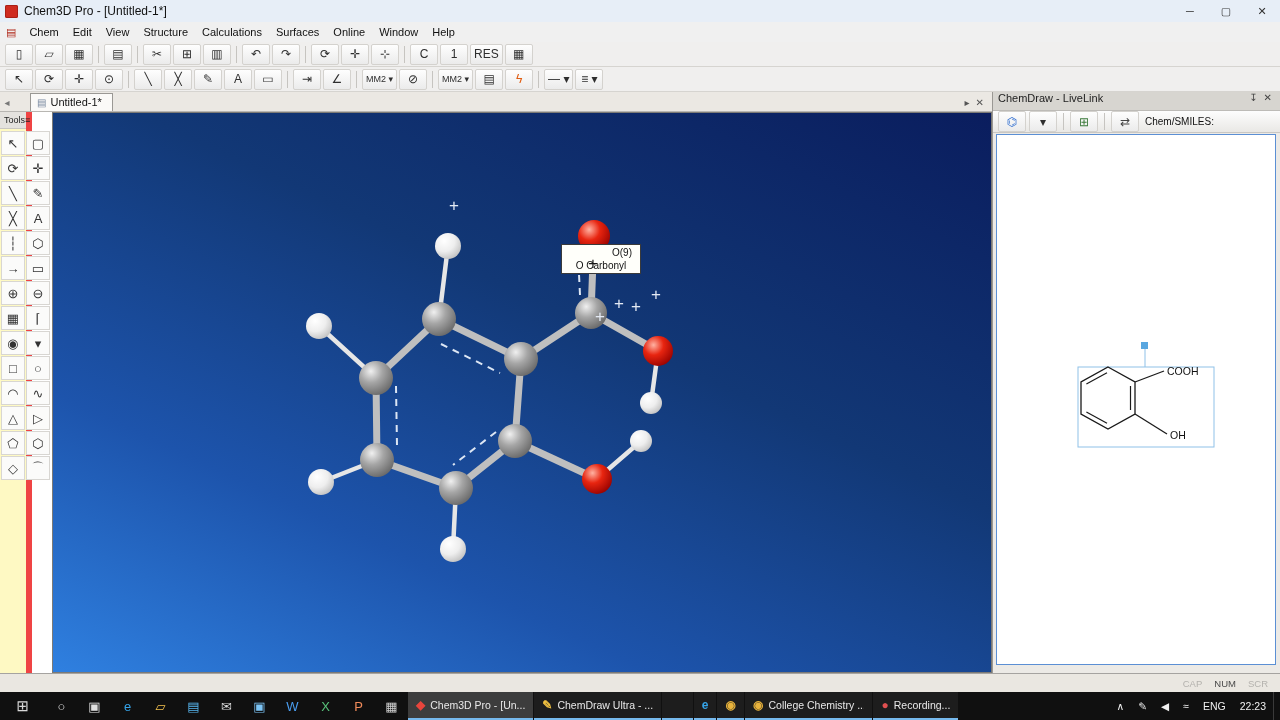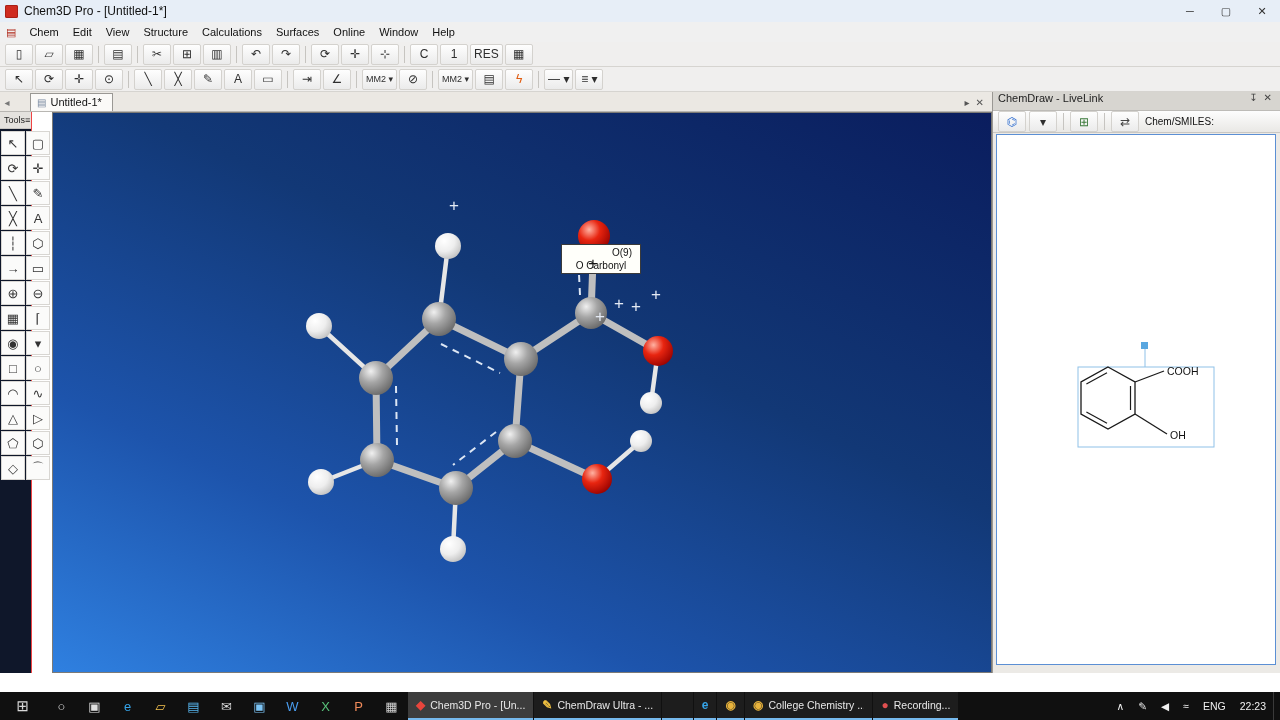--- a/index.html
+++ b/index.html
@@ -34,22 +34,22 @@
   
   .tabbar{position:absolute;top:92px;left:0;width:992px;height:20px;background:#ebe8e3;
     border-bottom:1px solid #b8b6b2;display:flex;align-items:flex-end;font-size:11px;box-sizing:border-box;}
   .tab-nav{width:14px;text-align:center;color:#777;font-size:10px;padding-bottom:3px;}
   .doc-tab{display:inline-flex;align-items:center;gap:4px;background:#fbfaf8;border:1px solid #9a9894;
     border-bottom:none;padding:2px 10px 3px 6px;margin-left:16px;color:#111;}
   .doc-tab .t-ico{color:#7a8aa0;font-size:10px;}
   .tab-right{margin-left:auto;display:flex;gap:6px;padding:0 8px 3px 0;color:#555;font-size:10px;}
 
   
-  .palette{position:absolute;top:112px;left:0;width:32px;height:561px;background:#0f172a;
-    border-right:1px solid #ef4444;box-sizing:border-box;}
+  .palette{position:absolute;top:112px;left:0;width:32px;height:561px;background:#fef9c3;
+    border-right:6px solid #ef4444;box-sizing:border-box;}
   .pal-head{height:16px;display:flex;align-items:center;justify-content:space-between;
     background:#e4e2de;border-bottom:1px solid #c8c6c2;font-size:9px;color:#222;padding:0 4px;}
   .pal-grid{display:grid;grid-template-columns:24px 24px;gap:1px;padding:2px 1px;}
   .pal-btn{width:24px;height:24px;display:flex;align-items:center;justify-content:center;
     font-size:13px;color:#333;background:#fbfbfa;border:1px solid #d8d6d2;box-sizing:border-box;}
 
   
   .canvas3d{position:absolute;top:112px;left:52px;width:940px;height:561px;
     background:linear-gradient(205deg,#0a1d5e 0%,#123876 40%,#1d54ac 72%,#2f80e0 100%);
     border:1px solid #7c7a76;box-sizing:border-box;overflow:hidden;}
@@ -323,20 +323,25 @@
         <line x1="19.4" y1="47.1" x2="40" y2="35.7" stroke="#1a1a1a" stroke-width="1.2"></line>
 
         <line x1="68" y1="45" x2="97" y2="34" stroke="#1a1a1a" stroke-width="1.3"></line>
         <line x1="68" y1="77" x2="100" y2="97" stroke="#1a1a1a" stroke-width="1.3"></line>
         <text x="100" y="38" font-size="10.5" fill="#111">COOH</text>
         <text x="103" y="102" font-size="10.5" fill="#111">OH</text>
       </svg>
     </div>
   </div>
 
+  <div class="statusbar" id="statusbar">
+      <span class="ind">CAP</span>
+      <span class="ind on">NUM</span>
+      <span class="ind">SCR</span>
+    </div>
 
   <div class="taskbar">
     <div class="tk-start" id="tk-start">⊞</div>
     <div class="tk-row" id="tk-pinned">
         <div class="tk-icon" style="color: rgb(224, 224, 224);">○</div>
         <div class="tk-icon" style="color: rgb(224, 224, 224);">▣</div>
         <div class="tk-icon" style="color: rgb(53, 163, 232);">e</div>
         <div class="tk-icon" style="color: rgb(242, 193, 78);">▱</div>
         <div class="tk-icon" style="color: rgb(88, 183, 240);">▤</div>
         <div class="tk-icon" style="color: rgb(216, 216, 216);">✉</div>

